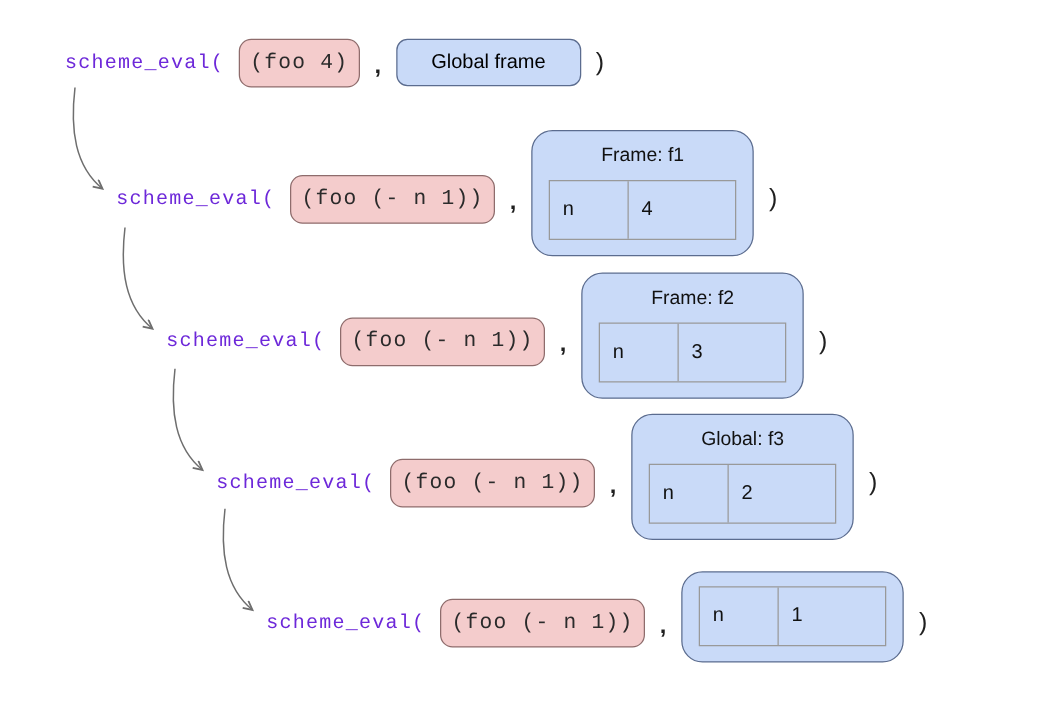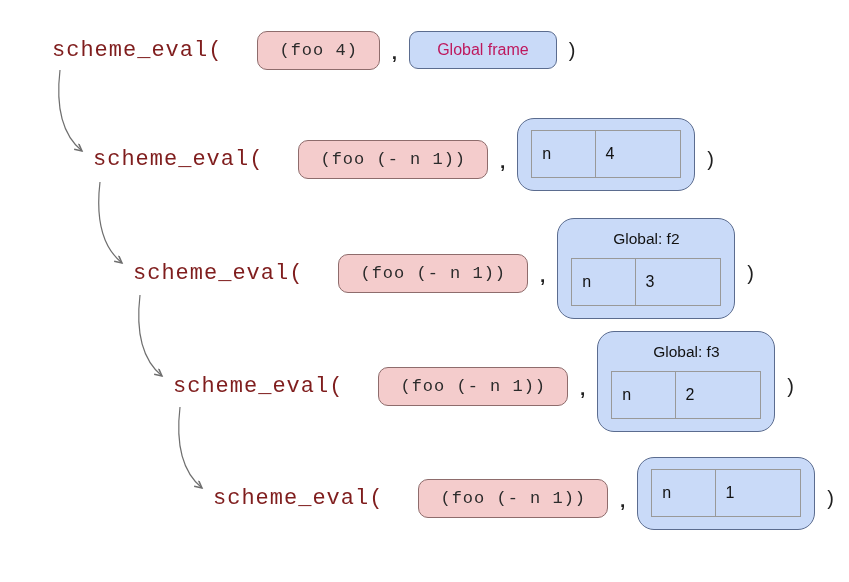--- a/index.html
+++ b/index.html
@@ -17,52 +17,51 @@
   }
   .call-row {
     position:absolute;
     display:flex;
     align-items:center;
     gap:12px;
     white-space:nowrap;
   }
   .func {
     font-family:"Liberation Mono","DejaVu Sans Mono",monospace;
-    font-size:22px;
+    font-size:16px;
     letter-spacing:1px;
-    color:#7f1d1d;
+    color:#6d28d9;
   }
   .expr-box {
     background:#f4cccc;
     border:1.5px solid #8e6c6c;
     border-radius:10px;
-    padding:9px 21px;
+    padding:9px 8px;
     font-family:"Liberation Mono","DejaVu Sans Mono",monospace;
     font-size:17px;
     letter-spacing:1px;
     color:#2b2b2b;
-    margin-left:23px;
   }
   .comma {
     font-size:19px;
     font-weight:700;
     color:#1f1f1f;
     transform:translateY(3px);
   }
   .close-paren {
     font-size:20px;
     color:#1f1f1f;
   }
   .env-pill {
     background:#c9daf8;
     border:1.5px solid #5b6c8f;
     border-radius:9px;
     padding:9px 27px;
     font-size:16px;
-    color:#be185d;
+    color:#000000;
   }
   .frame-card {
     position:relative;
     top:-5px;
     width:178px;
     box-sizing:border-box;
     background:#c9daf8;
     border:1.5px solid #5b6c8f;
     border-radius:17px;
     padding:11px 13px 12px 13px;
@@ -113,34 +112,35 @@
     <span class="comma">,</span>
     <span class="env-pill">Global frame</span>
     <span class="close-paren">)</span>
   </div>
 
   <div class="call-row" style="left:93px; top:106px; height:106px;">
     <span class="func">scheme_eval(</span>
     <span class="expr-box">(foo (- n 1))</span>
     <span class="comma">,</span>
     <div class="frame-card">
+      <div class="frame-title">Frame: f1</div>
       <div class="frame-table">
         <div class="frame-cell name">n</div>
         <div class="frame-cell value">4</div>
       </div>
     </div>
     <span class="close-paren">)</span>
   </div>
 
   <div class="call-row" style="left:133px; top:220px; height:106px;">
     <span class="func">scheme_eval(</span>
     <span class="expr-box">(foo (- n 1))</span>
     <span class="comma">,</span>
     <div class="frame-card">
-      <div class="frame-title">Global: f2</div>
+      <div class="frame-title">Frame: f2</div>
       <div class="frame-table">
         <div class="frame-cell name">n</div>
         <div class="frame-cell value">3</div>
       </div>
     </div>
     <span class="close-paren">)</span>
   </div>
 
   <div class="call-row" style="left:173px; top:333px; height:106px;">
     <span class="func">scheme_eval(</span>

